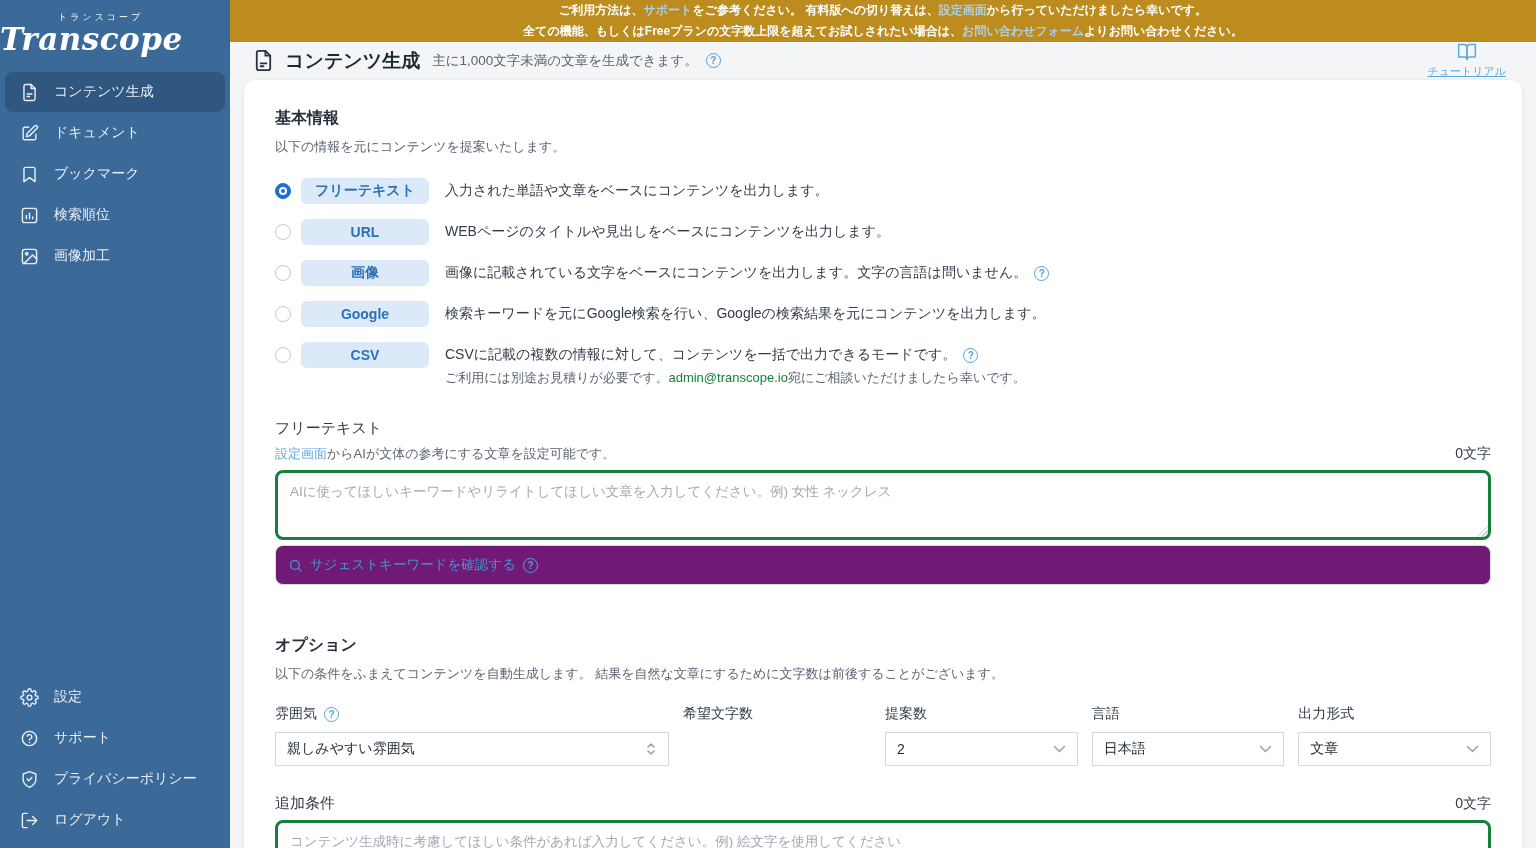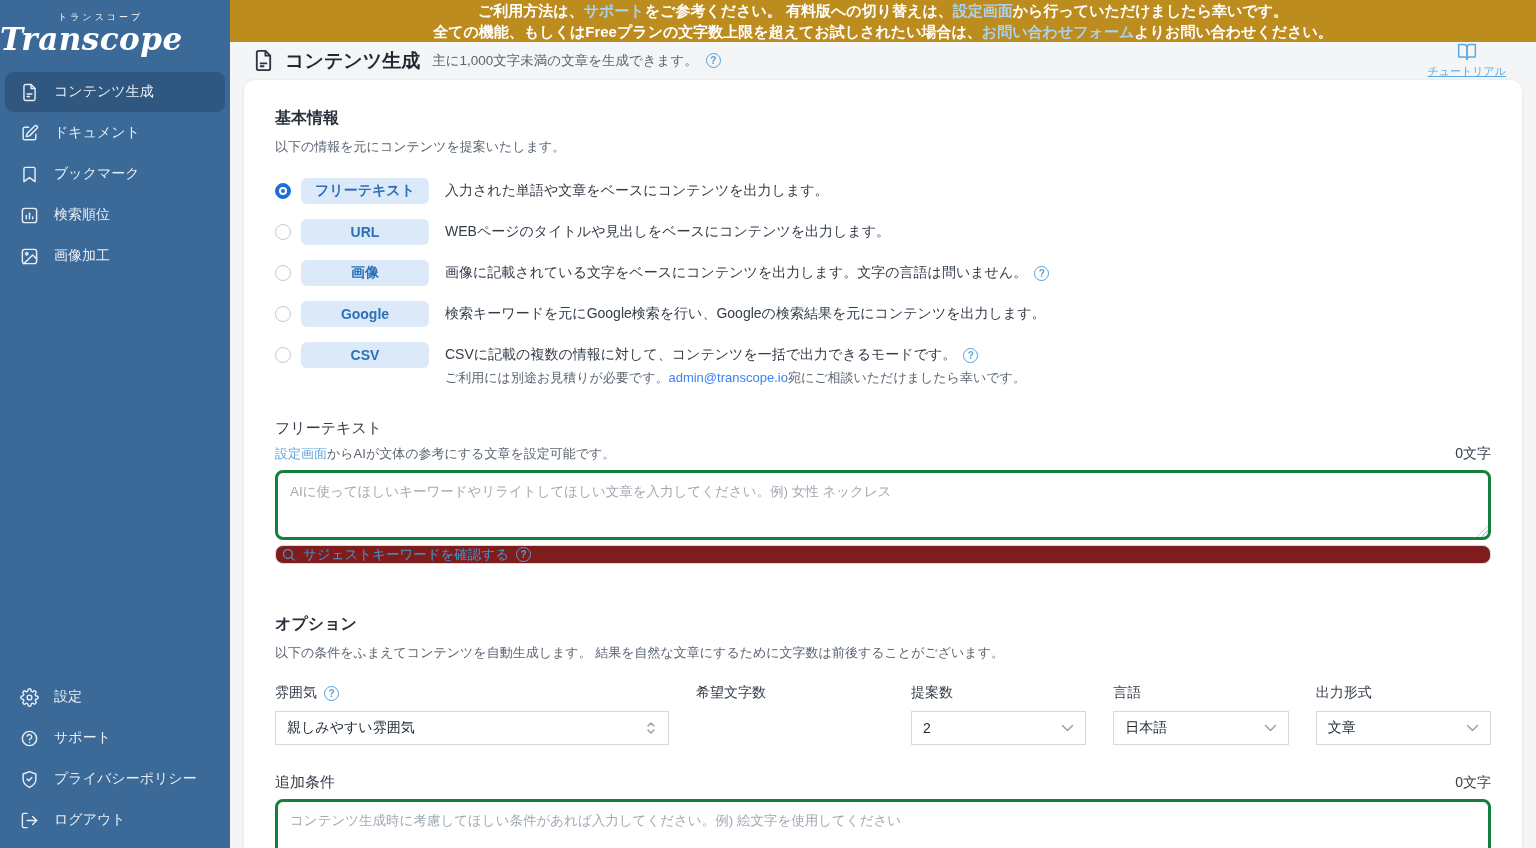--- a/index.html
+++ b/index.html
@@ -35,21 +35,21 @@
   .nav-item.active { background:#2F577F; }
   .nav-item svg { flex:0 0 auto; }
   .sidebar-footer { margin-top:auto; padding:0 5px 7px; }
 
   
   .main { flex:1; display:flex; flex-direction:column; height:848px; }
 
   .banner {
     height:64px; background:#BD8C1F; color:#FFFFFF;
     display:flex; flex-direction:column; justify-content:center; align-items:center;
-    font-size:15px; font-weight:bold; line-height:21px; text-align:center;
+    font-size:12px; font-weight:bold; line-height:21px; text-align:center;
   }
   .banner a { color:#A9D2EE; }
 
   .page-header { height:80px; display:flex; align-items:center; padding:0 16px 0 22px; }
   .page-title { font-size:19px; font-weight:bold; color:#1F2933; margin:0 12px 0 10px; }
   .page-subtitle { font-size:13.5px; color:#5B6572; margin-right:8px; }
   .tutorial {
     margin-left:auto; display:flex; flex-direction:column; align-items:center;
     color:#5EA9DF; font-size:11px; gap:2px; cursor:pointer; padding-right:14px;text-decoration:underline;
   }
@@ -79,21 +79,21 @@
     display:flex; align-items:center; justify-content:center;
     margin-right:16px; cursor:pointer; flex:0 0 auto;
   }
   .mode-desc { font-size:14px; color:#333C49; display:flex; align-items:center; gap:7px; }
   .help {
     display:inline-flex; width:15px; height:15px; border:1.3px solid #53A2DB; border-radius:50%;
     color:#53A2DB; font-size:10px; font-weight:bold; align-items:center; justify-content:center;
     cursor:pointer; flex:0 0 auto;
   }
   .csv-note { margin:-7px 0 0 170px; font-size:13px; color:#5B6572; }
-  .csv-note a { color:#3b82f6; }
+  .csv-note a { color:#15803d; }
 
   
   .free-label { font-size:15px; color:#333C49; margin:32px 0 7px; }
   .hint-row { display:flex; justify-content:space-between; margin-bottom:7px; }
   .hint { font-size:13px; color:#5B6572; }
   .hint a { color:#5CA7DB; }
   .counter { font-size:14px; color:#333C49; }
   .ta-wrap { position:relative; }
   textarea {
     width:100%; border:3px solid #15803d; border-radius:8px;
@@ -102,28 +102,28 @@
     resize:none; outline:none; display:block;
   }
   textarea::placeholder { color:#A2A9B3; }
   .ta-main { height:70px; }
   .resize-handle {
     position:absolute; right:3px; bottom:3px; width:11px; height:11px; pointer-events:none;
     background:
       linear-gradient(135deg, transparent 0 46%, #C4C9CF 46% 54%, transparent 54% 66%, #C4C9CF 66% 74%, transparent 74%);
   }
   .suggest-box {
-    margin-top:5px; border:1px solid #D7DBE0; border-radius:8px; height:19px;
-    display:flex; align-items:center; gap:7px; padding:0 5px;
-    color:#3E97D4; font-size:13.5px; cursor:pointer; background:#7f1d1d;
+    margin-top:5px; border:1px solid #D7DBE0; border-radius:8px; height:40px;
+    display:flex; align-items:center; gap:7px; padding:0 12px;
+    color:#3E97D4; font-size:13.5px; cursor:pointer; background:#701a75;
   }
 
   
   .options { margin-top:50px; }
-  .fields { display:flex; gap:27px; }
+  .fields { display:flex; gap:14px; }
   .field { display:flex; flex-direction:column; }
   .f1 { width:394px; } .f2 { width:188px; } .f3,.f4,.f5 { flex:1; }
   .field-label { font-size:14px; color:#333C49; margin-bottom:9px; display:flex; align-items:center; gap:7px; }
   .control {
     height:34px; border:1px solid #D5D9DE; border-radius:0; background:#FFF;
     display:flex; align-items:center; justify-content:space-between;
     padding:0 11px; font-size:14px; color:#1F2933; cursor:pointer;
   }
   .control svg { flex:0 0 auto; }
   .control-suffix { padding:0; overflow:hidden; cursor:text; }

